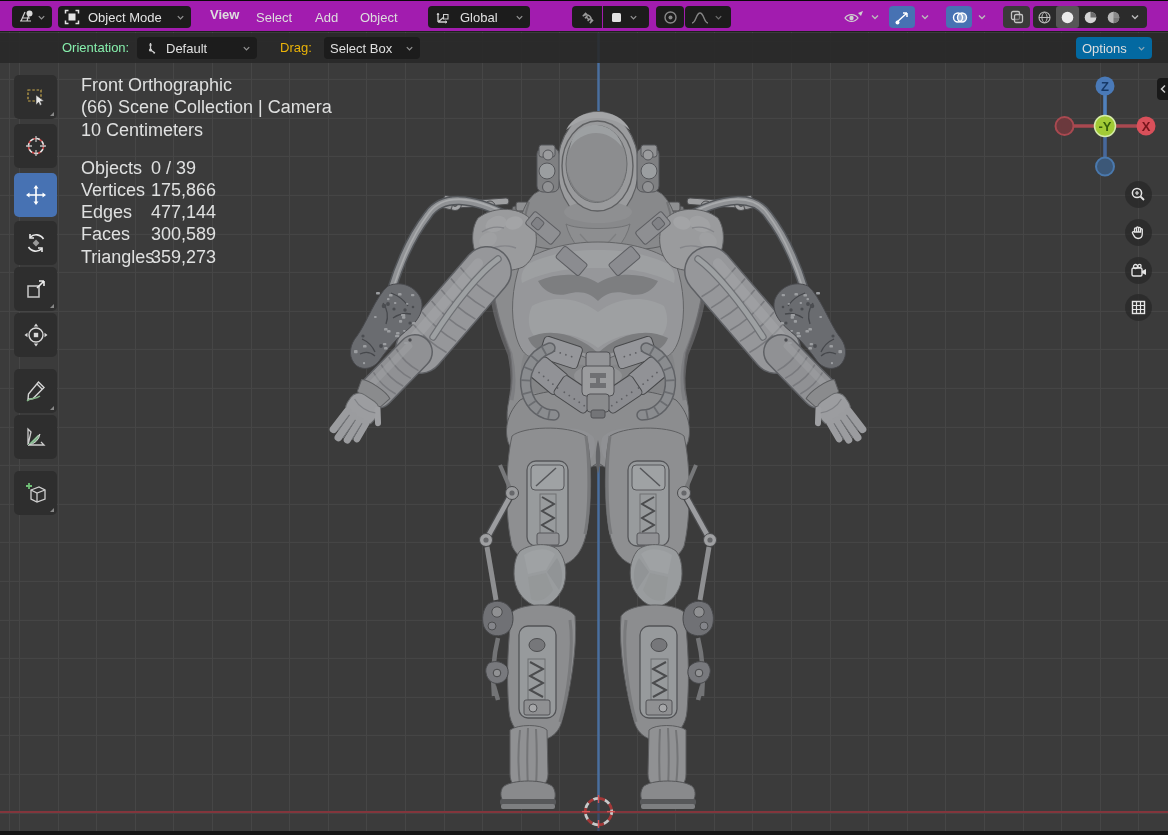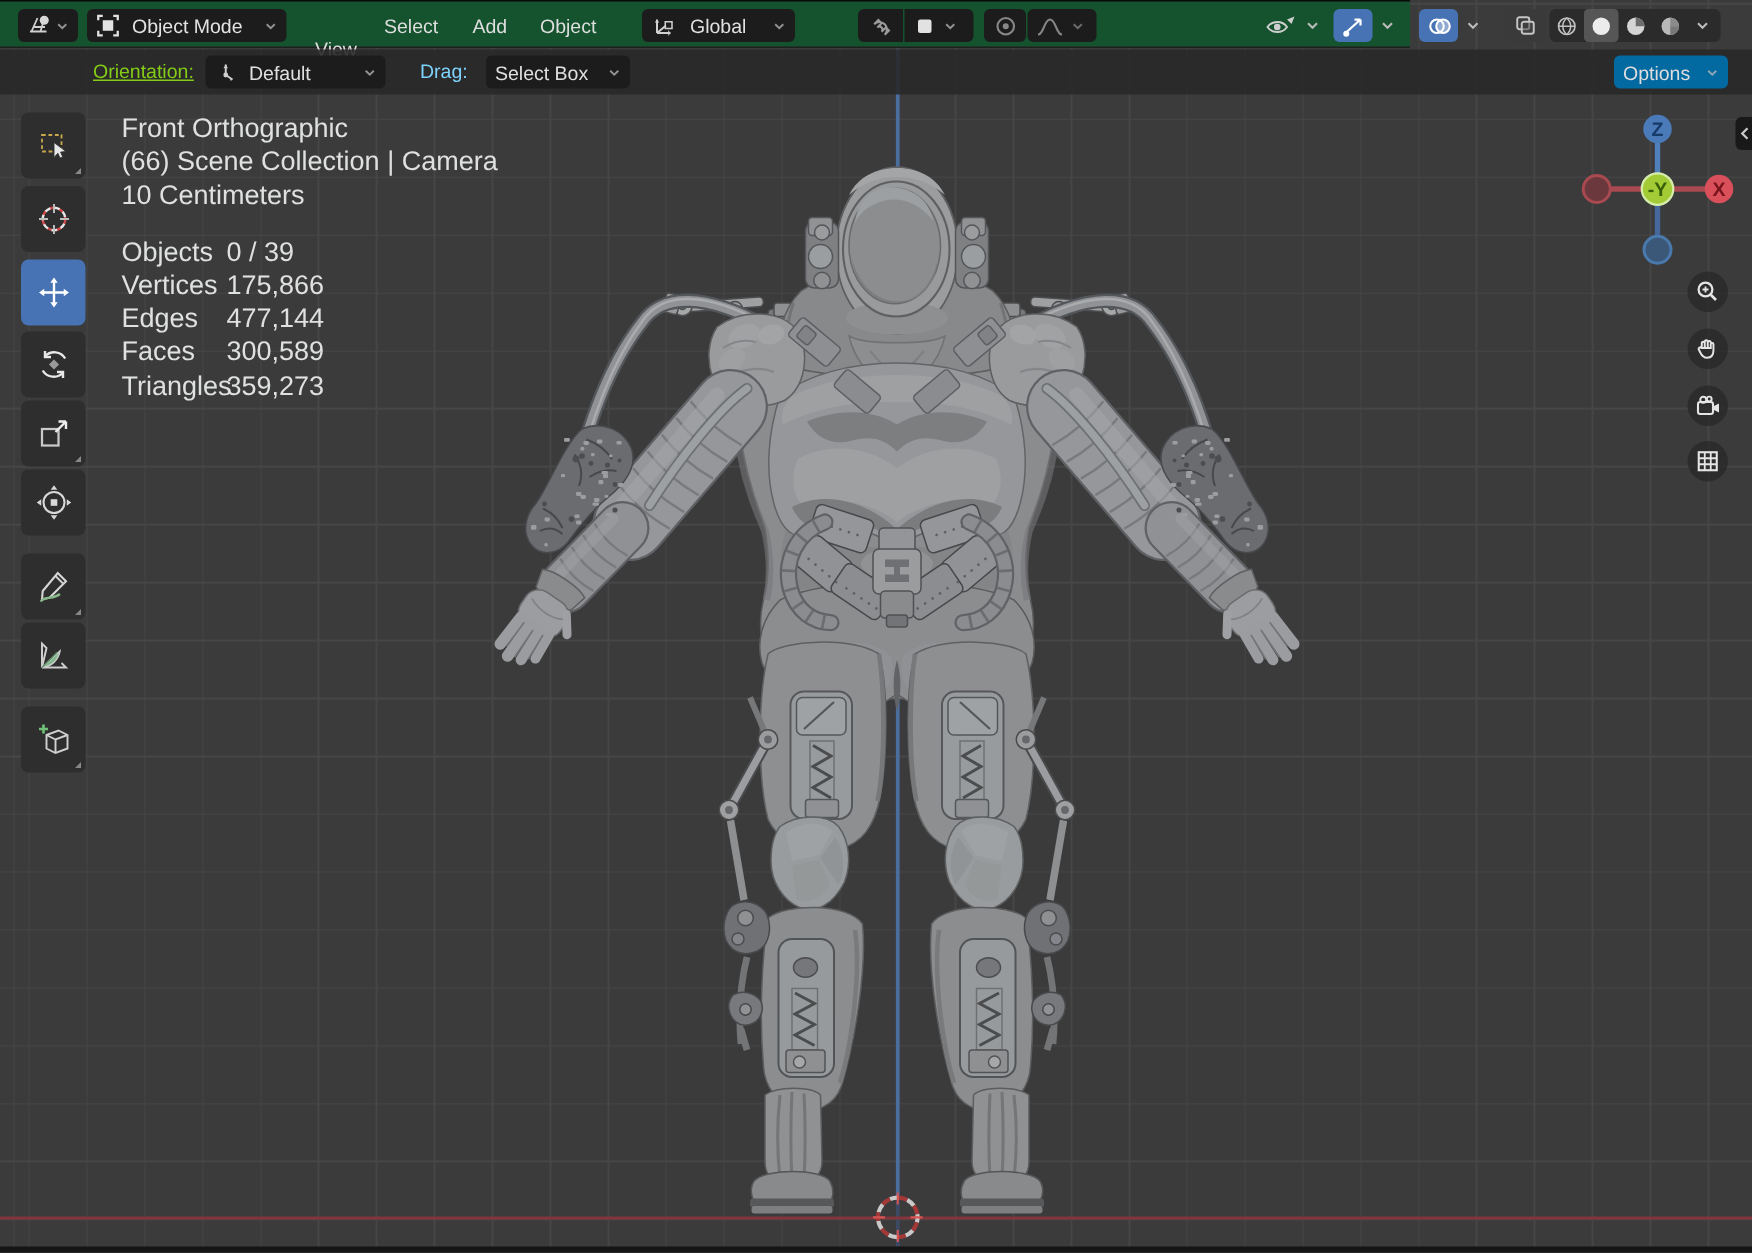--- a/index.html
+++ b/index.html
@@ -8,22 +8,22 @@
   #grid { position:absolute; left:0; top:0; width:1168px; height:835px;
     background-color:#3b3b3b;
     background-image:
       repeating-linear-gradient(to right, #464646 0 1px, transparent 1px 38.6px),
       repeating-linear-gradient(to bottom, #464646 0 1px, transparent 1px 38.6px);
     background-position: 19px 0, 0 1.9px; }
   #scene { position:absolute; left:0; top:0; width:1168px; height:835px; }
   #botstrip { position:absolute; left:0; top:831px; width:1168px; height:4px; background:#151515; }
 
   
-  #header { position:absolute; left:0; top:0; width:940px; height:32px;
-    background:#14532d; border-top:1px solid #090909; border-bottom:1px solid #1f1f1f;
+  #header { position:absolute; left:0; top:0; width:1168px; height:32px;
+    background:#a21caf; border-top:1px solid #090909; border-bottom:1px solid #1f1f1f;
     color:#d9d9d9; font-size:13px; }
   .btn { background:#1c1c1c; border-radius:4px; height:22px; display:flex;
     align-items:center; padding:0 6px; }
   .chev { width:9px; height:9px; margin-left:5px; opacity:.75; }
   
   #toolrow { position:absolute; left:0; top:33px; width:1168px; height:30px;
     background:rgba(40,40,40,0.88); color:#cccccc; font-size:13px; }
 
   
   .tbtn { position:absolute; left:14px; width:43px; height:44px;
@@ -325,21 +325,21 @@
     <svg width="16" height="16" viewBox="0 0 16 16">
       <rect x="4.5" y="4.5" width="7" height="7" fill="#e4e4e4"></rect>
       <path d="M1.5 4.5 L1.5 1.5 L4.5 1.5 M11.5 1.5 L14.5 1.5 L14.5 4.5 M14.5 11.5 L14.5 14.5 L11.5 14.5 M4.5 14.5 L1.5 14.5 L1.5 11.5" stroke="#e4e4e4" stroke-width="1.5" fill="none"></path>
     </svg>
     <span style="margin-left:8px;color:#e3e3e3;">Object Mode</span>
     <svg class="chev" viewBox="0 0 10 10" style="margin-left:auto;">
         <path d="M2 3.5 L5 6.5 L8 3.5" stroke="#bbb" stroke-width="1.4" fill="none"></path>
       </svg>
   </div>
 
-  <span style="position:absolute;left:210px;top:24px;color:#dedede;">View</span>
+  <span style="position:absolute;left:210px;top:6px;color:#dedede;font-weight:bold;">View</span>
   <span style="position:absolute;left:256px;top:9px;color:#dedede;">Select</span>
   <span style="position:absolute;left:315px;top:9px;color:#dedede;">Add</span>
   <span style="position:absolute;left:360px;top:9px;color:#dedede;">Object</span>
 
   <div class="btn" style="position:absolute;left:428px;top:5px;width:102px;">
     <svg width="17" height="17" viewBox="0 0 17 17">
       <path d="M4 13 L4 4 M4 13 L13 13 M4 13 L10 8" stroke="#d0d0d0" stroke-width="1.3" fill="none"></path>
       <path d="M4 4 L2.5 6 L5.5 6 Z M13 13 L11.5 11 L11.5 15 Z" fill="#d0d0d0"></path>
       <rect x="9.5" y="5.5" width="4.5" height="4.5" fill="none" stroke="#d0d0d0"></rect>
     </svg>
@@ -438,33 +438,33 @@
           <path d="M7.5 7.5 L13.3 7.5 A5.8 5.8 0 0 1 7.5 13.3 Z" fill="#787878"></path>
         </svg>
     </div>
     <svg width="14" height="10" viewBox="0 0 10 10" style="margin-left:3px;">
         <path d="M2 3.5 L5 6.5 L8 3.5" stroke="#bbb" stroke-width="1.4" fill="none"></path>
       </svg>
   </div>
 </div>
 
 <div id="toolrow">
-  <span style="position:absolute;left:62px;top:7px;color:#84cc16;text-decoration:underline;">Orientation:</span>
+  <span style="position:absolute;left:62px;top:7px;color:#86efac;">Orientation:</span>
   <div class="btn" style="position:absolute;left:137px;top:4px;width:120px;">
     <svg width="15" height="15" viewBox="0 0 15 15">
       <path d="M7.5 2 L7.5 9 M7.5 9 L12 12" stroke="#cfcfcf" stroke-width="1.3" fill="none"></path>
       <path d="M7.5 2 L6 4.5 L9 4.5 Z M12 12 L10.2 10.6 L10.8 13 Z" fill="#cfcfcf"></path>
       <circle cx="7.5" cy="9" r="1.6" fill="#cfcfcf"></circle>
     </svg>
     <span style="margin-left:8px;color:#e0e0e0;">Default</span>
     <svg class="chev" viewBox="0 0 10 10" style="margin-left:auto;">
         <path d="M2 3.5 L5 6.5 L8 3.5" stroke="#bbb" stroke-width="1.4" fill="none"></path>
       </svg>
   </div>
-  <span style="position:absolute;left:280px;top:7px;color:#7dd3fc;">Drag:</span>
+  <span style="position:absolute;left:280px;top:7px;color:#eab308;">Drag:</span>
   <div class="btn" style="position:absolute;left:324px;top:4px;width:96px;gap:12px;">
     <span style="color:#e0e0e0;">Select Box</span>
     <svg class="chev" viewBox="0 0 10 10" style="margin-left:auto;">
         <path d="M2 3.5 L5 6.5 L8 3.5" stroke="#bbb" stroke-width="1.4" fill="none"></path>
       </svg>
   </div>
   <div class="btn" style="position:absolute;left:1076px;top:4px;width:76px;background:#0369a1;">
     <span style="color:#dedede;">Options</span>
     <svg class="chev" viewBox="0 0 10 10" style="margin-left:auto;">
         <path d="M2 3.5 L5 6.5 L8 3.5" stroke="#bbb" stroke-width="1.4" fill="none"></path>

